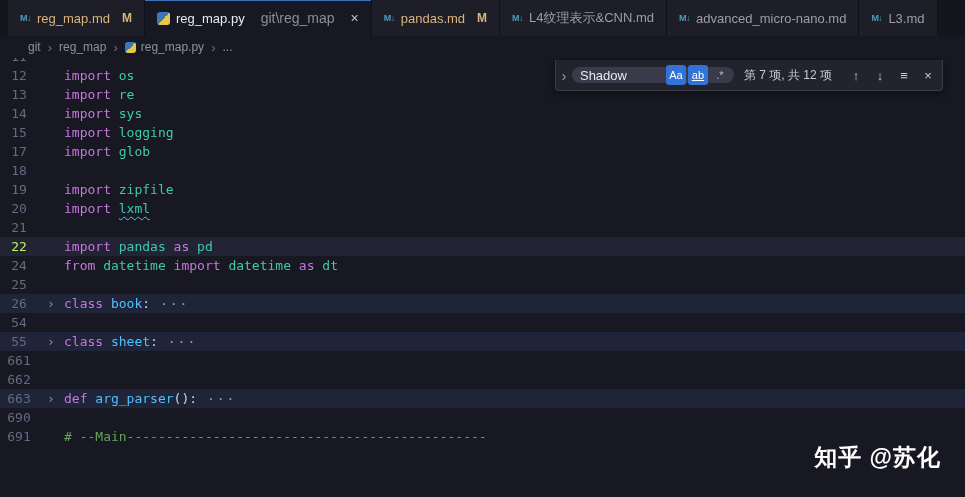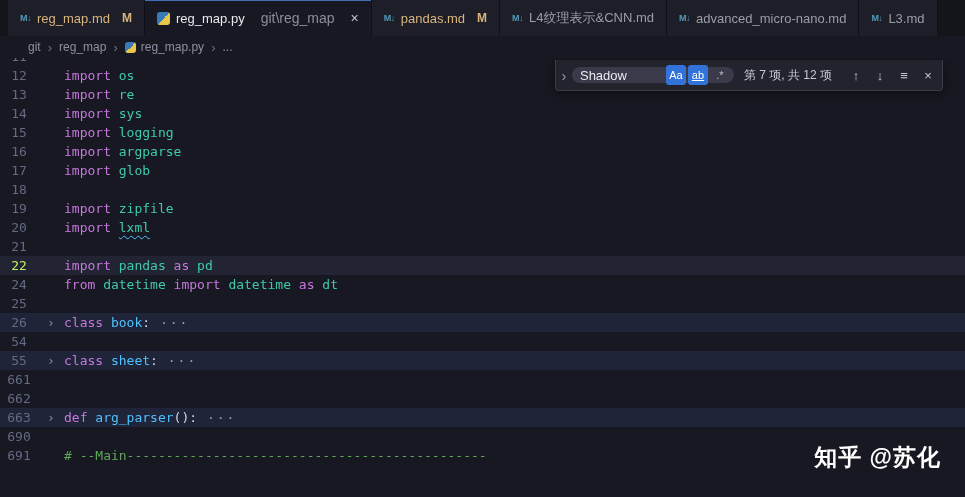--- a/index.html
+++ b/index.html
@@ -112,21 +112,20 @@
         <span>...</span>
       </span>
     </div>
   <div class="editor">
     <div class="lines">
         <div class="row"><span class="ln">11</span><span class="fold"></span><span class="code"></span></div>
         <div class="row"><span class="ln">12</span><span class="fold"></span><span class="code"><span class="tk-kw">import </span><span class="tk-mod">os</span></span></div>
         <div class="row"><span class="ln">13</span><span class="fold"></span><span class="code"><span class="tk-kw">import </span><span class="tk-mod">re</span></span></div>
         <div class="row"><span class="ln">14</span><span class="fold"></span><span class="code"><span class="tk-kw">import </span><span class="tk-mod">sys</span></span></div>
         <div class="row"><span class="ln">15</span><span class="fold"></span><span class="code"><span class="tk-kw">import </span><span class="tk-mod">logging</span></span></div>
-        <div class="row"><span class="ln">16</span><span class="fold"></span><span class="code"><span class="tk-kw">import </span><span class="tk-mod">argparse</span></span></div>
         <div class="row"><span class="ln">17</span><span class="fold"></span><span class="code"><span class="tk-kw">import </span><span class="tk-mod">glob</span></span></div>
         <div class="row"><span class="ln">18</span><span class="fold"></span><span class="code"></span></div>
         <div class="row"><span class="ln">19</span><span class="fold"></span><span class="code"><span class="tk-kw">import </span><span class="tk-mod">zipfile</span></span></div>
         <div class="row"><span class="ln">20</span><span class="fold"></span><span class="code"><span class="tk-kw">import </span><span class="tk-modu">lxml</span></span></div>
         <div class="row"><span class="ln">21</span><span class="fold"></span><span class="code"></span></div>
         <div class="row hl-cur"><span class="ln">22</span><span class="fold"></span><span class="code"><span class="tk-kw">import </span><span class="tk-mod">pandas</span><span class="tk-kw"> as </span><span class="tk-mod">pd</span></span></div>
         <div class="row"><span class="ln">24</span><span class="fold"></span><span class="code"><span class="tk-kw">from </span><span class="tk-mod">datetime</span><span class="tk-kw"> import </span><span class="tk-mod">datetime</span><span class="tk-kw"> as </span><span class="tk-mod">dt</span></span></div>
         <div class="row"><span class="ln">25</span><span class="fold"></span><span class="code"></span></div>
         <div class="row hl-fold"><span class="ln">26</span><span class="fold">›</span><span class="code"><span class="tk-kw">class </span><span class="tk-name">book</span><span class="tk-pl">:</span><span class="tk-dots"> ···</span></span></div>
         <div class="row"><span class="ln">54</span><span class="fold"></span><span class="code"></span></div>

